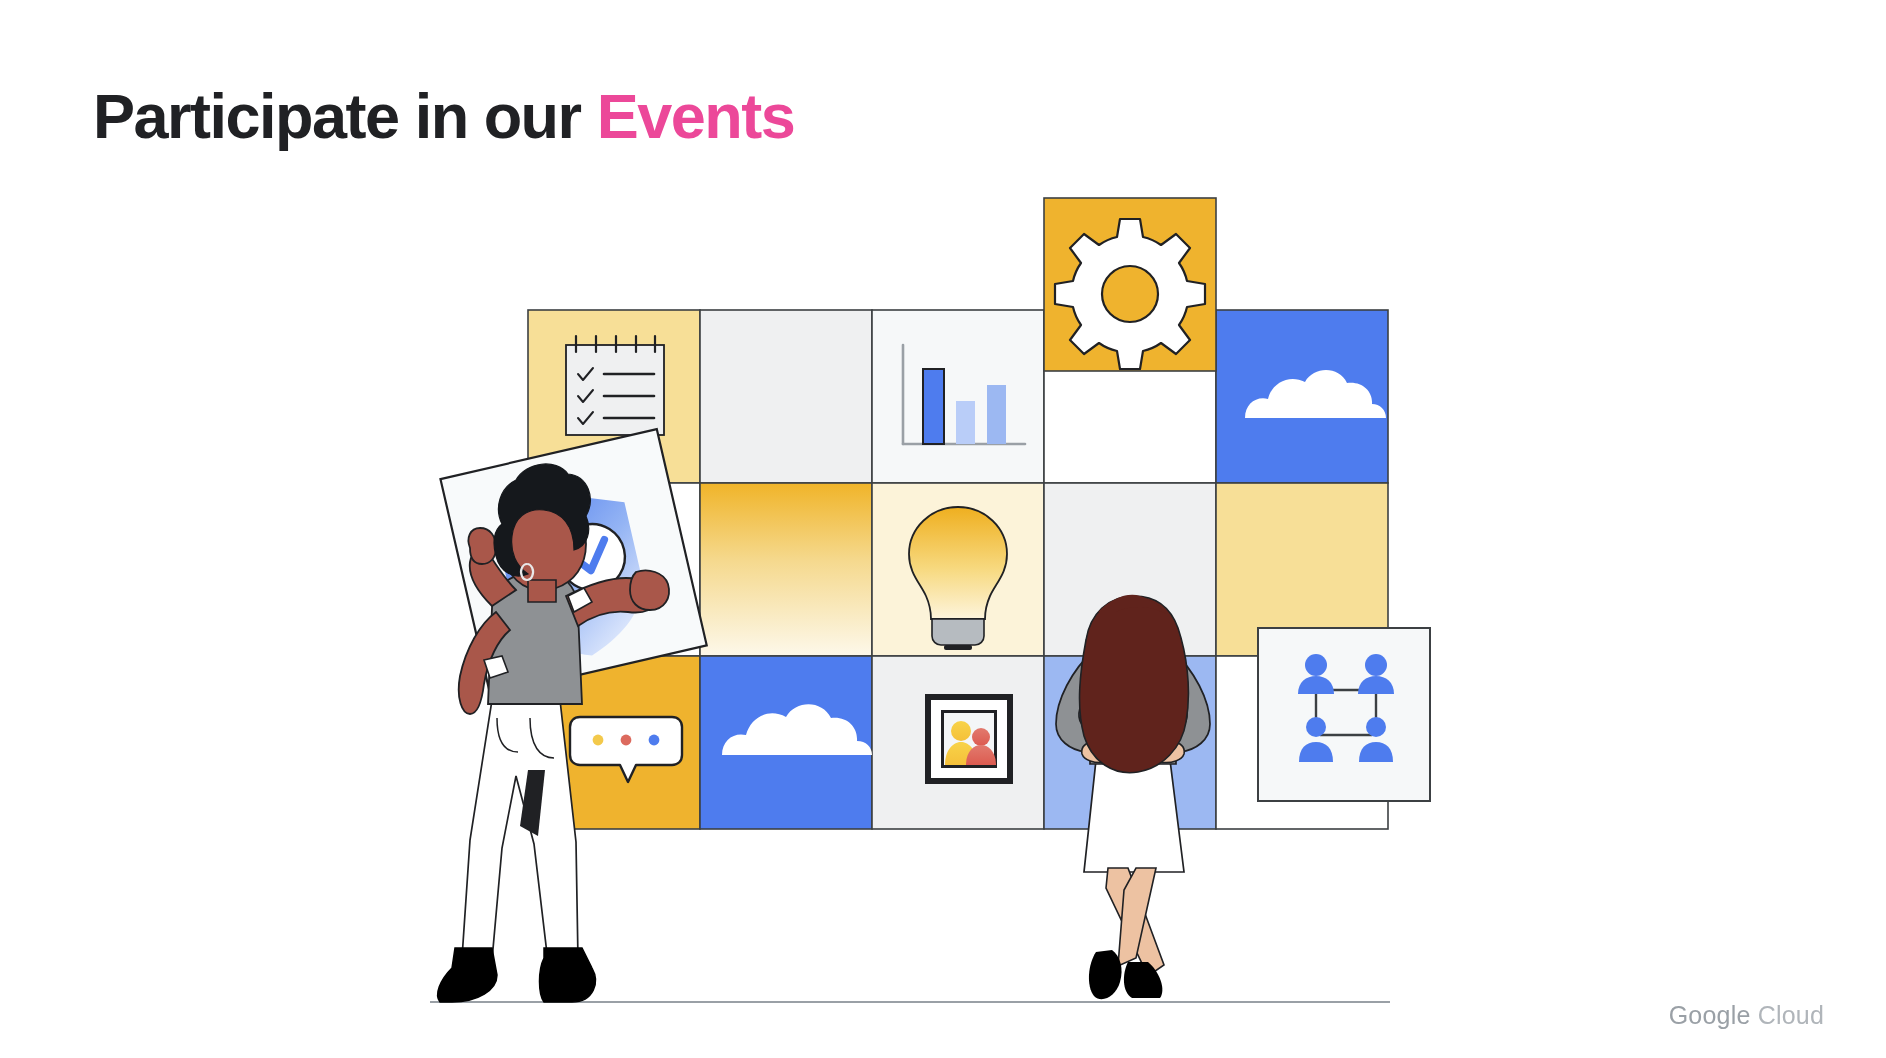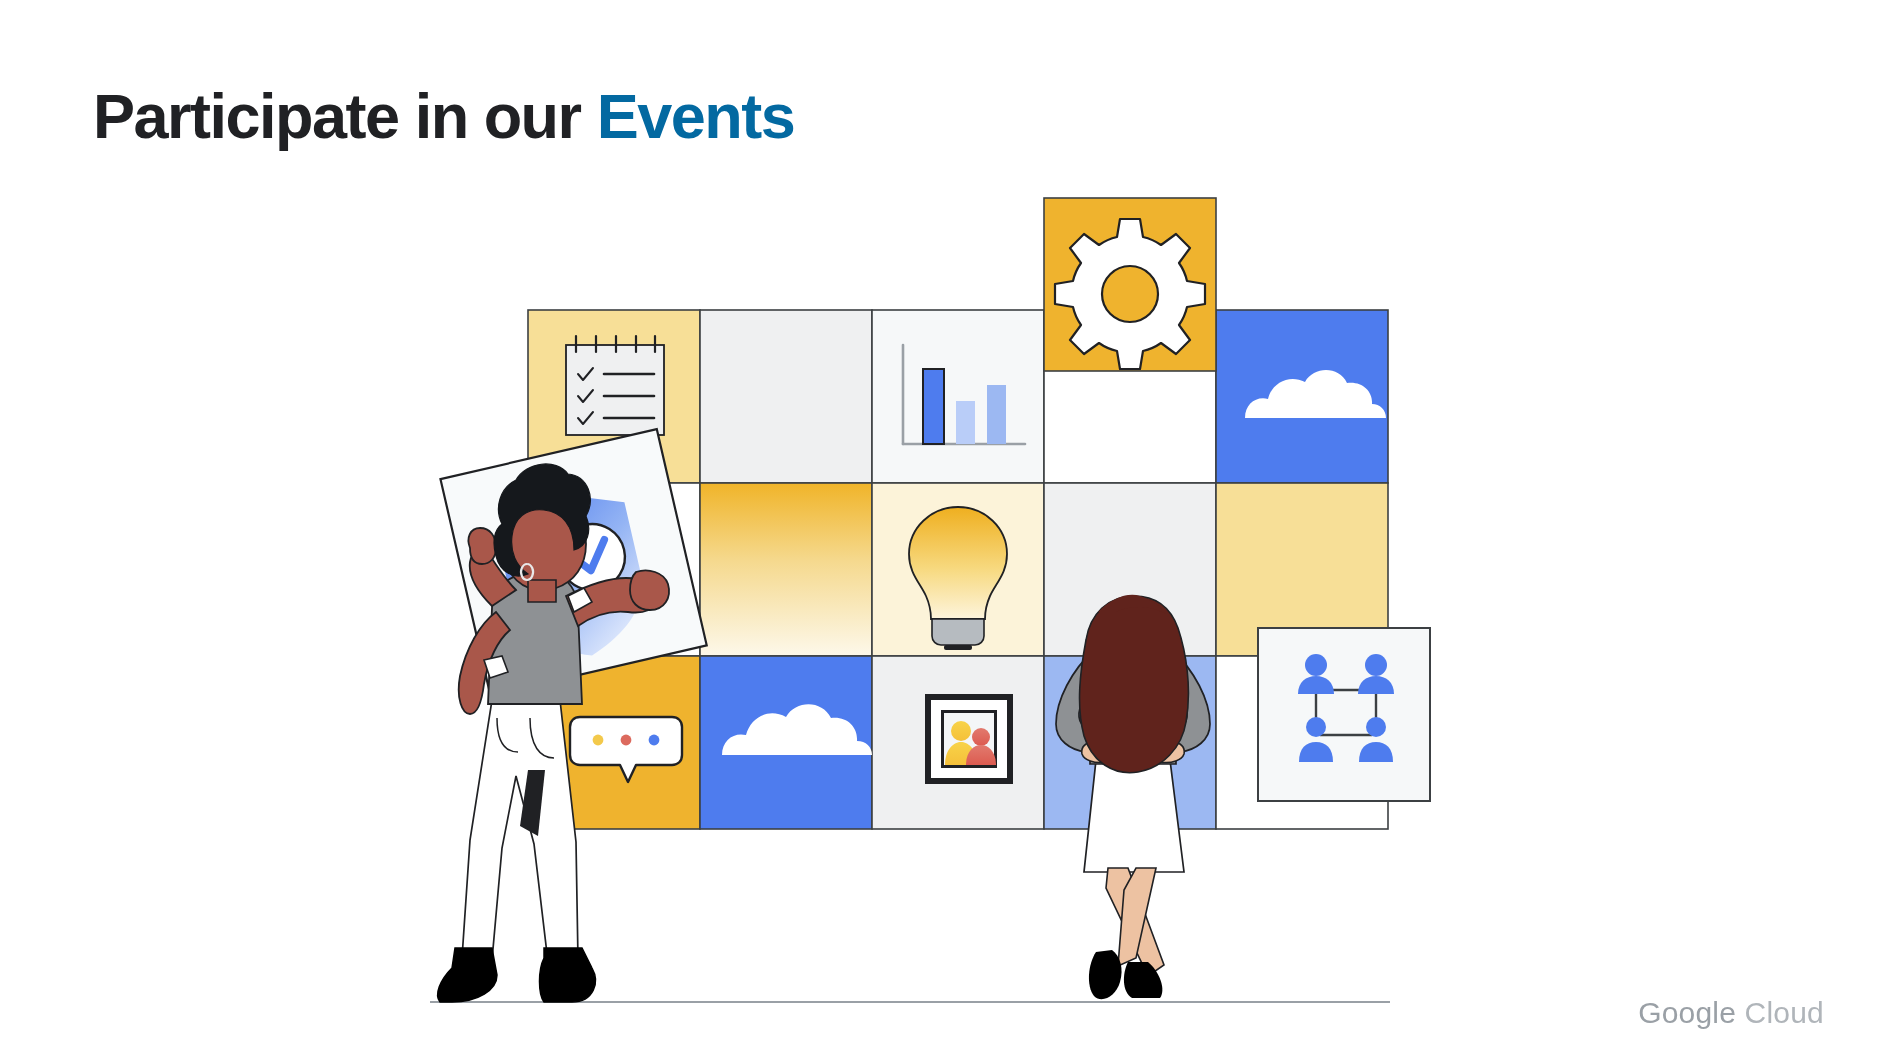--- a/index.html
+++ b/index.html
@@ -11,26 +11,26 @@
   }
   #slide{position:absolute;inset:0;background:#fff;}
 
   
   #title{
     position:absolute;left:93px;top:85px;
     font-size:63px;font-weight:bold;letter-spacing:-1.5px;
     line-height:1;white-space:nowrap;
     color:#202124;
   }
-  #title .accent{color:#0369a1;margin-top:17px;}
+  #title .accent{color:#ec4899;margin-top:17px;}
 
   
   #logo{
     position:absolute;right:62px;bottom:28px;
-    font-size:30px;color:#9AA0A6;letter-spacing:0.2px;
+    font-size:25px;color:#9AA0A6;letter-spacing:0.2px;
     white-space:nowrap;
   }
   #logo .g2{color:#B0B5BA;}
 
   
   #stage{position:absolute;left:0;top:0;width:1886px;height:1058px;}
   #stage svg{display:block;}
 </style>
 </head>
 <body>

